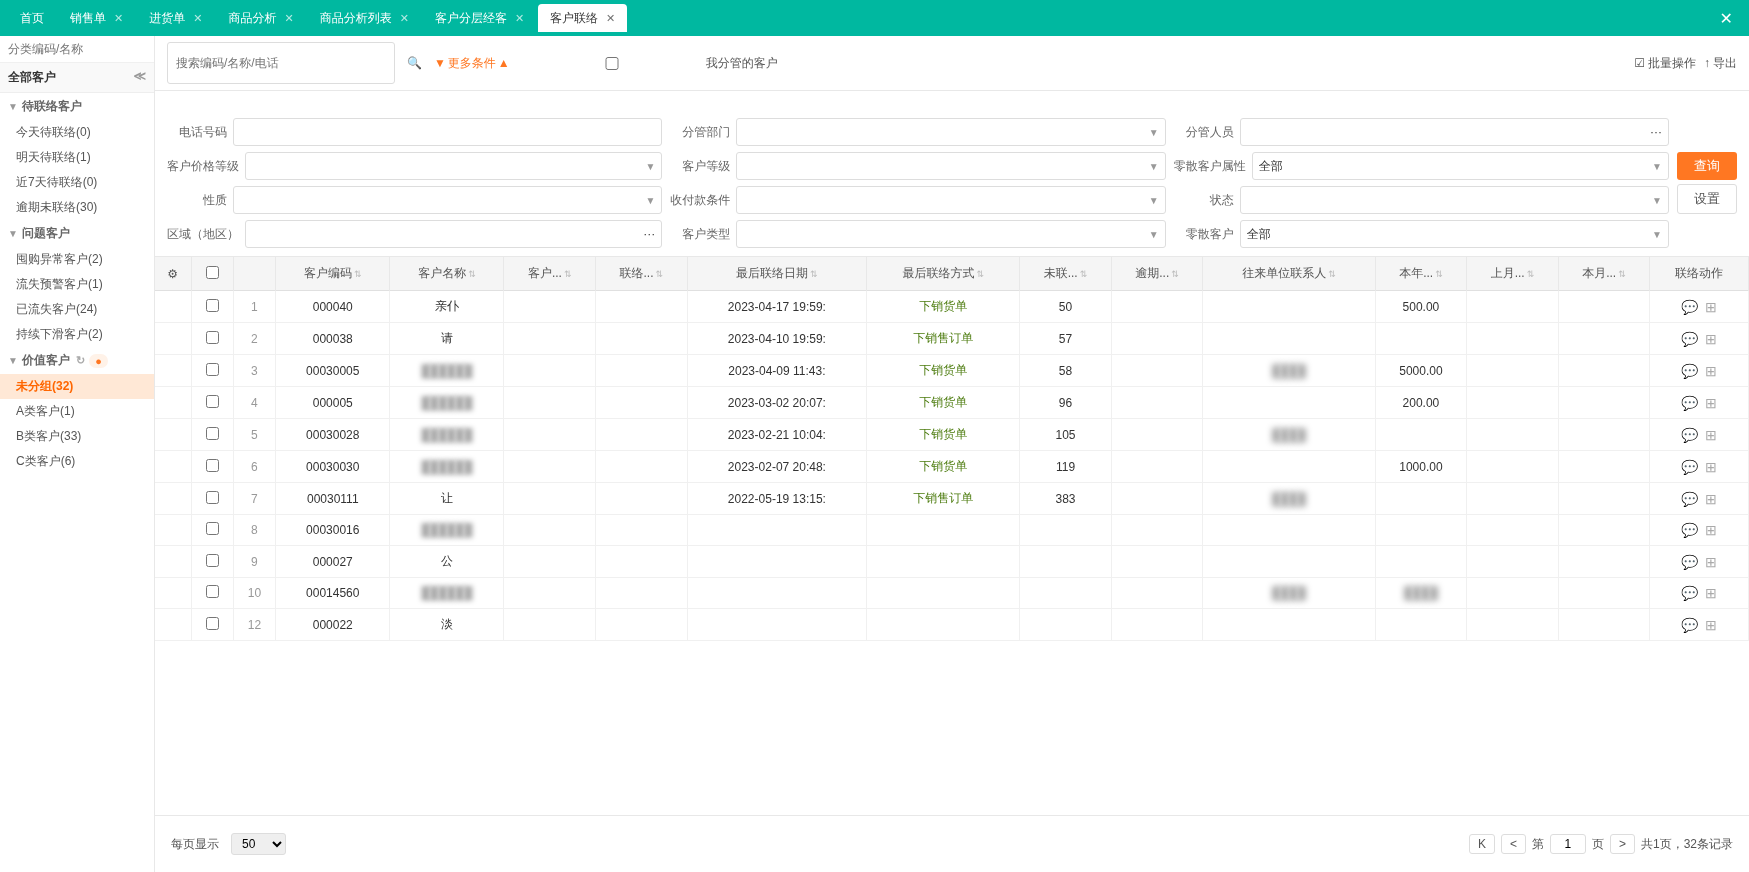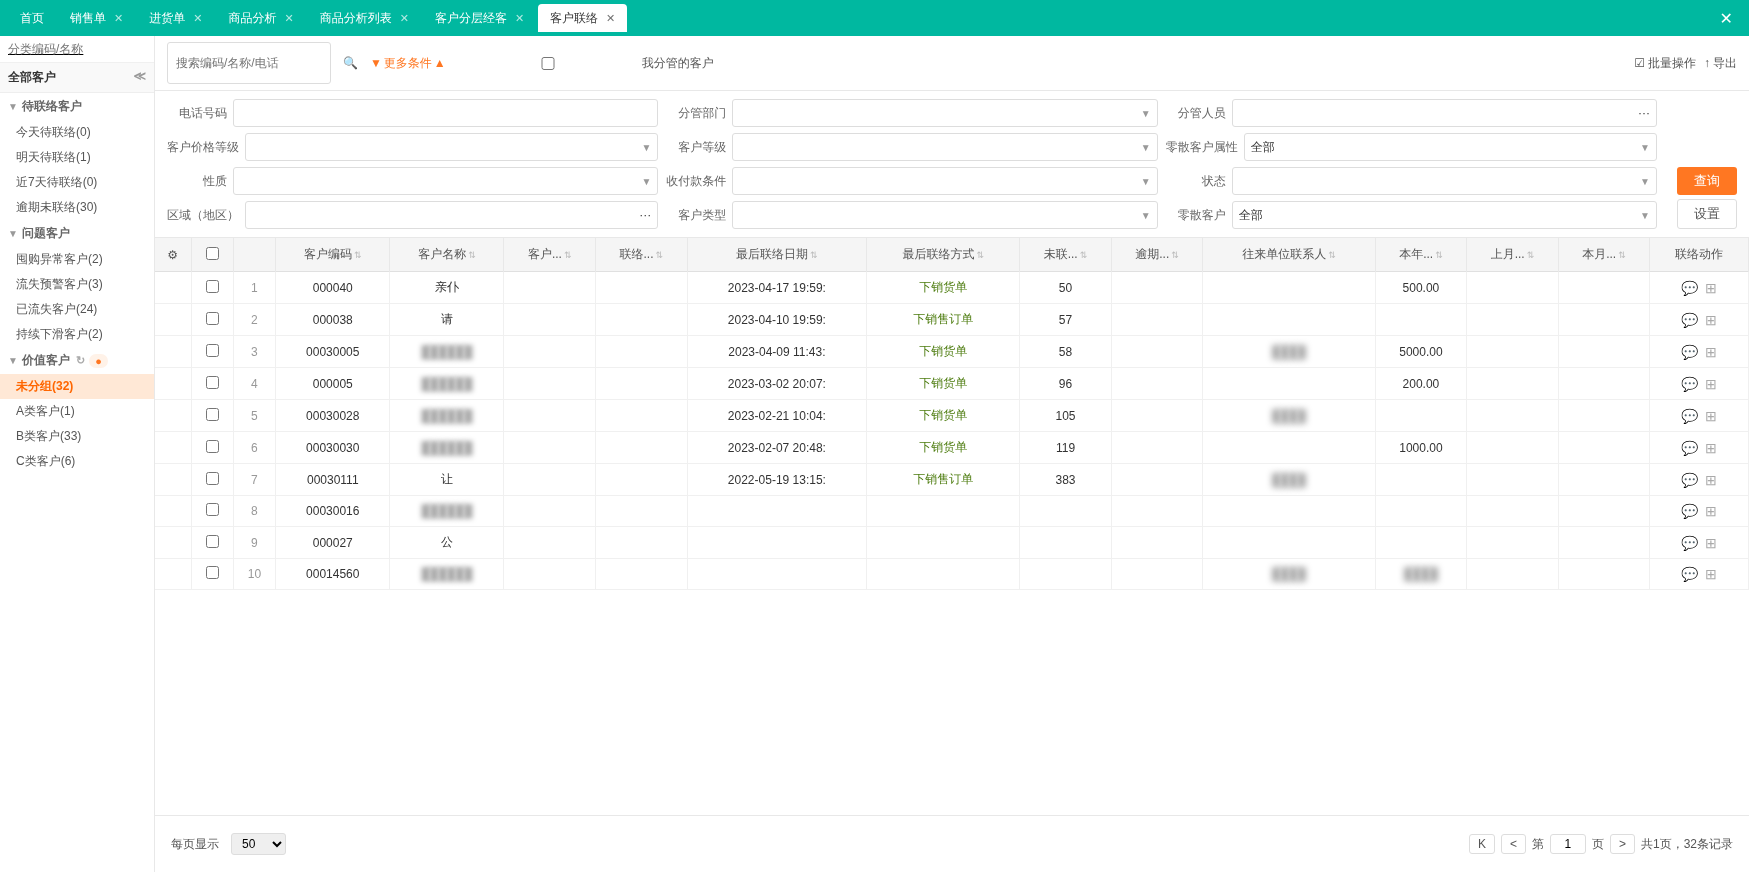--- a/index.html
+++ b/index.html
@@ -61,21 +61,20 @@
       flex-direction: column;
       overflow-y: auto;
       flex-shrink: 0;
     }
     .sidebar-search {
       display: flex;
       align-items: center;
       padding: 6px 8px;
       border-bottom: 1px solid #f0f0f0;
       gap: 4px;
-      text-decoration: underline;
     }
     .sidebar-search input {
       border: none;
       outline: none;
       font-size: 12px;
       color: #999;
       flex: 1;
     }
     .sidebar-section-header {
       display: flex;
@@ -381,40 +380,40 @@
     <div class="sidebar-item">今天待联络(0)</div>
     <div class="sidebar-item">明天待联络(1)</div>
     <div class="sidebar-item">近7天待联络(0)</div>
     <div class="sidebar-item">逾期未联络(30)</div>
 
     <div class="sidebar-group-label">
       <span class="arrow">▼</span>
       <span>问题客户</span>
     </div>
     <div class="sidebar-item">囤购异常客户(2)</div>
-    <div class="sidebar-item">流失预警客户(3)</div>
+    <div class="sidebar-item">流失预警客户(1)</div>
     <div class="sidebar-item">已流失客户(24)</div>
     <div class="sidebar-item">持续下滑客户(2)</div>
 
     <div class="sidebar-group-label">
       <span class="arrow">▼</span>
       <span>价值客户</span>
       <span style="color:#aaa;font-size:11px;margin-left:2px;">↻</span>
       <span class="tag-orange">●</span>
     </div>
     <div class="sidebar-item active">未分组(32)</div>
     <div class="sidebar-item">A类客户(1)</div>
     <div class="sidebar-item">B类客户(33)</div>
     <div class="sidebar-item">C类客户(6)</div>
   </div>
 
   <div class="content-area">
 
     <div class="filter-bar">
-      <input type="text" style="border: 1px solid rgb(221, 221, 221); border-radius: 3px; padding: 13px 8px; width: 164px; outline: none;" placeholder="搜索编码/名称/电话">
+      <input type="text" style="border: 1px solid rgb(221, 221, 221); border-radius: 3px; padding: 13px 8px; width: 228px; outline: none;" placeholder="搜索编码/名称/电话">
       <span style="color:#aaa;cursor:pointer;">🔍</span>
       <span class="more-cond">
         <span style="color:#ff7722;">▼</span>
         <span>更多条件</span>
         <span style="color:#ff7722;">▲</span>
       </span>
       <span class="my-customers">
         <input type="checkbox" style="">
         <span>我分管的客户</span>
       </span>
@@ -424,21 +423,21 @@
           <span>批量操作</span>
         </span>
         <span class="btn-text">
           <span>↑</span>
           <span>导出</span>
         </span>
       </div>
     </div>
 
     <div class="advanced-filter">
-      <div style="display:flex;gap:12px;align-items:flex-end;">
+      <div style="display:flex;gap:0;align-items:center;margin-top:19px;">
         <div style="flex:1;">
 
           <div class="filter-row">
             <div class="filter-item">
               <span class="filter-label">电话号码</span>
               <input class="filter-input" type="text" style="">
             </div>
             <div class="filter-item">
               <span class="filter-label">分管部门</span>
               <div class="filter-select">
@@ -784,20 +783,43 @@
       <td style="color:transparent;text-shadow:0 0 6px #aaa;user-select:none;">████</td>
       <td></td>
       <td></td>
       <td>
         <div class="action-icons">
           <span class="action-icon" title="电话">💬</span>
           <span class="action-icon" title="更多">⊞</span>
         </div>
       </td>
     </tr>
+            <tr>
+      <td></td>
+      <td class="checkbox-cell"><input type="checkbox" style=""></td>
+      <td class="row-num">12</td>
+      <td>000022</td>
+      <td style="">淡</td>
+      <td></td>
+      <td></td>
+      <td></td>
+      <td></td>
+      <td></td>
+      <td></td>
+      <td style=""></td>
+      <td style=""></td>
+      <td></td>
+      <td></td>
+      <td>
+        <div class="action-icons">
+          <span class="action-icon" title="电话">💬</span>
+          <span class="action-icon" title="更多">⊞</span>
+        </div>
+      </td>
+    </tr>
           </tbody>
       </table>
     </div>
 
     <div class="table-footer">
       <span class="page-size-label">每页显示</span>
       <select class="page-size-select">
         <option>50</option>
         <option>100</option>
       </select>

